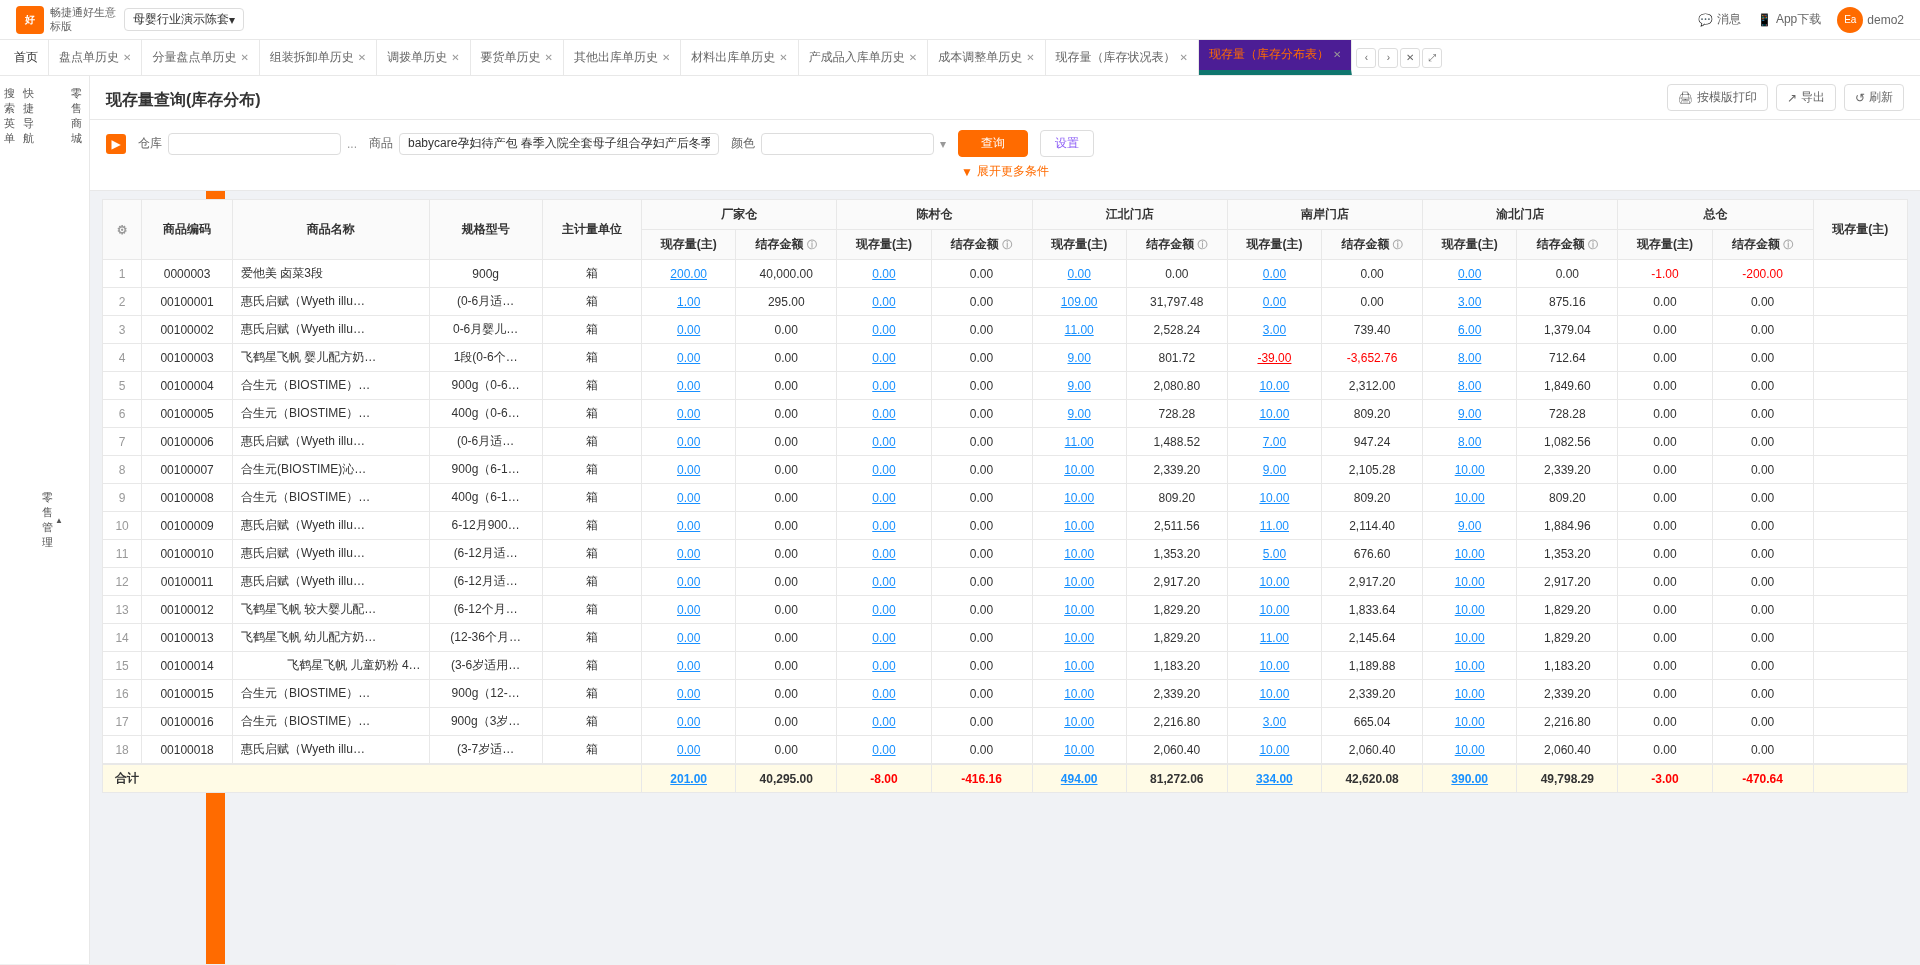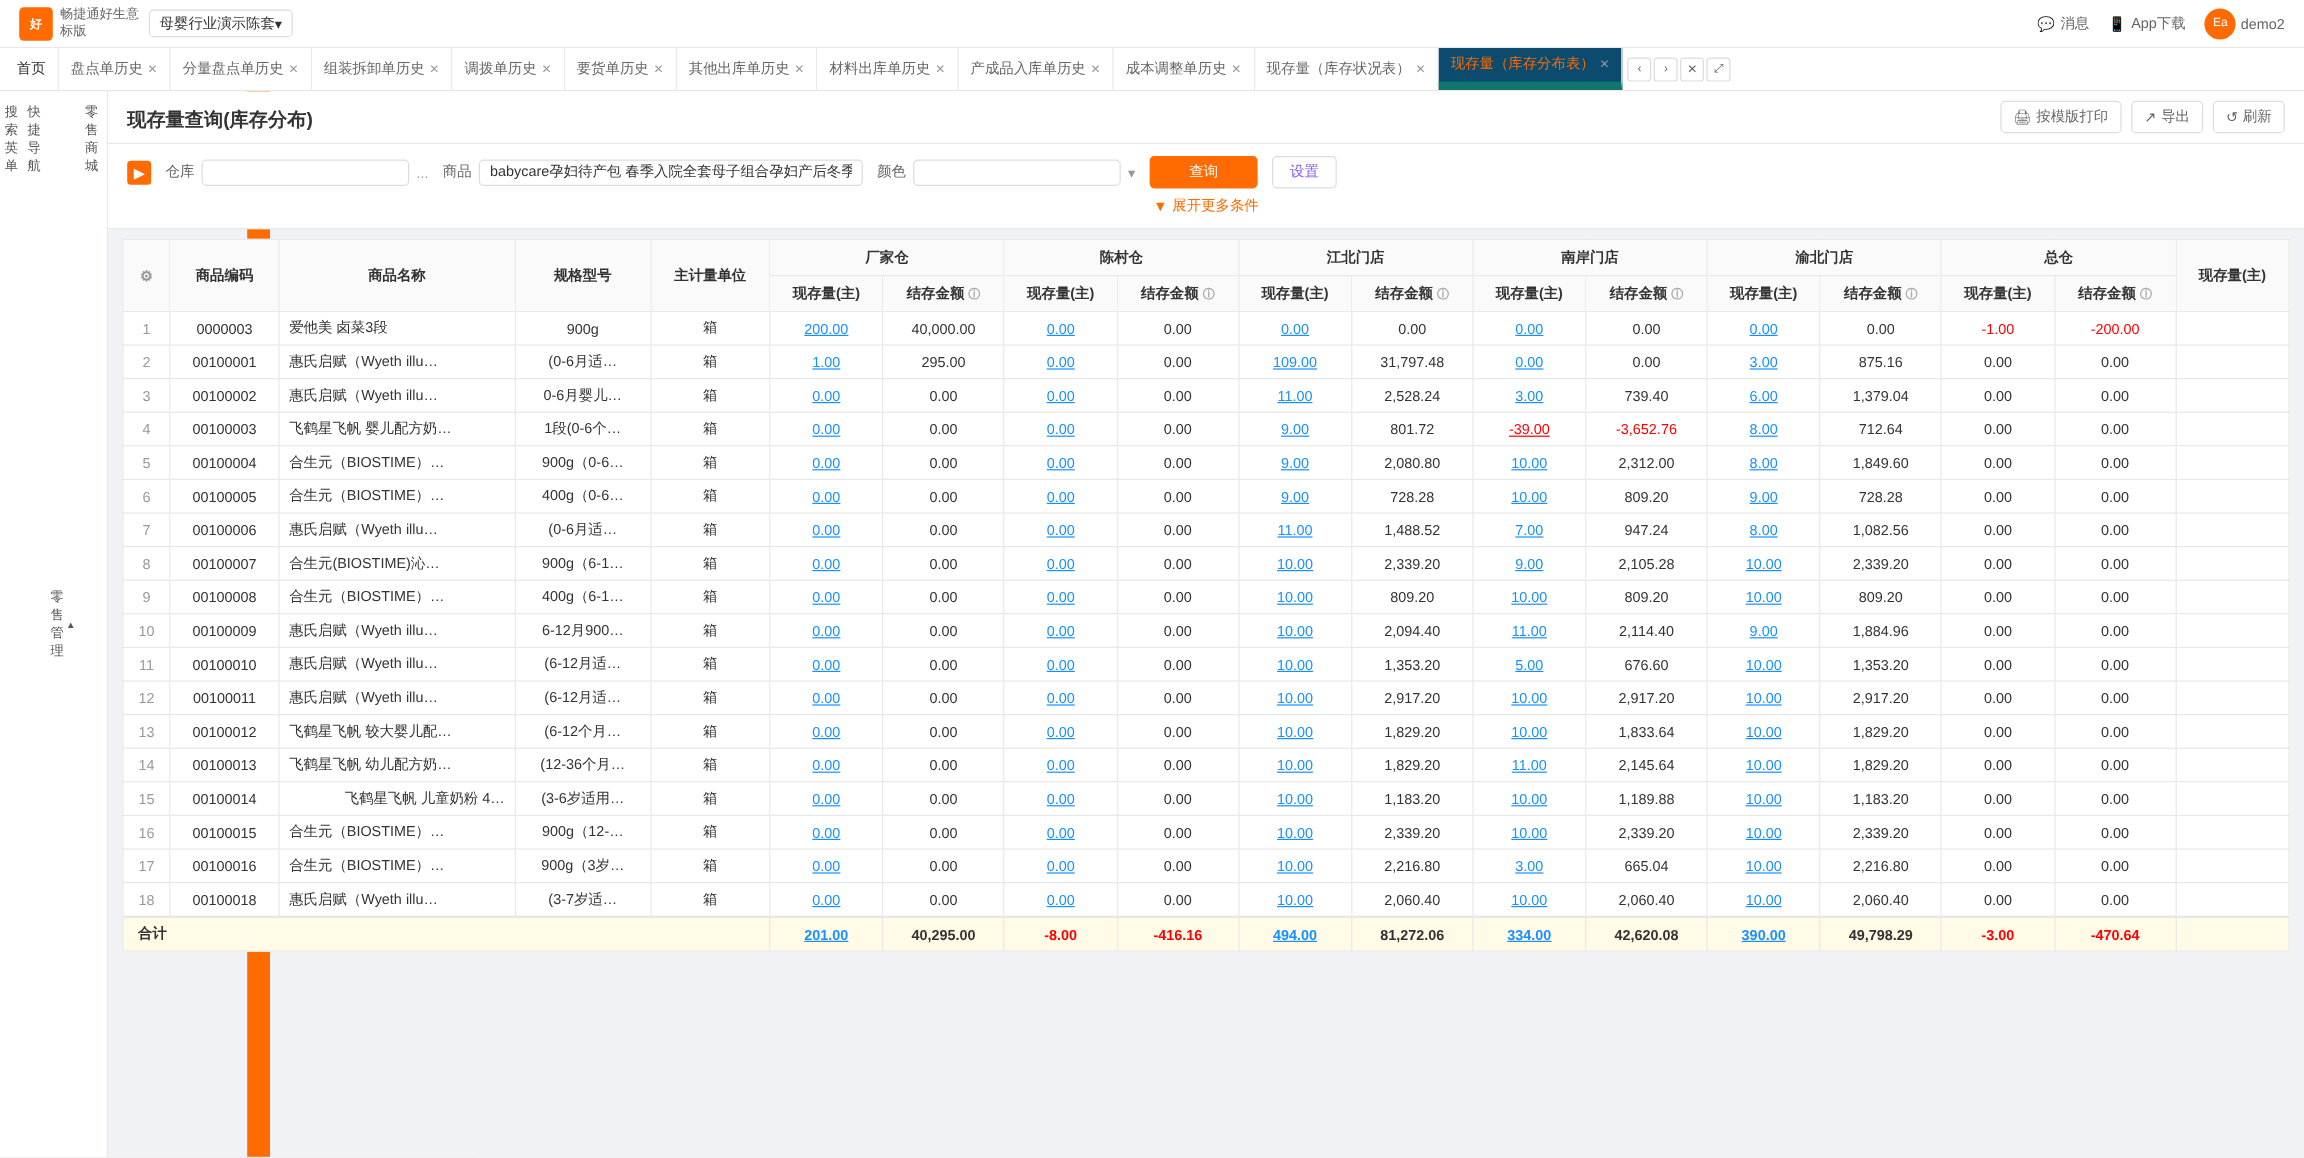--- a/index.html
+++ b/index.html
@@ -26,21 +26,21 @@
       border-bottom: 1px solid #e8e8e8; overflow: hidden; height: 36px;
       padding: 0 4px;
     }
     .nav-tab {
       display: inline-flex; align-items: center; gap: 4px;
       padding: 0 10px; height: 36px; cursor: pointer;
       border-right: 1px solid #e8e8e8; font-size: 12px;
       white-space: nowrap; color: #666; flex-shrink: 0;
     }
     .nav-tab:first-child { color: #333; font-weight: 500; }
-    .nav-tab.active { color: #ff6b00; border-bottom: 8px solid #0f766e; background: #0c4a6e; }
+    .nav-tab.active { color: #ff6b00; border-bottom: 6px solid #0f766e; background: #4c1d95; }
     .nav-tab .close-x { color: #999; font-size: 10px; cursor: pointer; }
     .nav-arrows { display: flex; align-items: center; gap: 2px; padding: 0 4px; }
     .nav-arrow { width: 20px; height: 20px; border: 1px solid #ddd; border-radius: 3px; display: flex; align-items: center; justify-content: center; cursor: pointer; font-size: 10px; color: #666; }
 
     
     .main-layout { display: flex; height: calc(965px - 76px); }
 
     
     .sidebar { width: 90px; background: #fff; border-right: 1px solid #e8e8e8; display: flex; flex-direction: row; flex-shrink: 0; }
     .sidebar-item { padding: 10px 4px; text-align: center; cursor: pointer; font-size: 11px; color: #555; border-bottom: 1px solid #f0f0f0; }
@@ -52,21 +52,21 @@
     .content-area { flex: 1; display: flex; flex-direction: column; overflow: hidden; padding: 0; }
 
     
     .page-header {
       display: flex; align-items: flex-end; justify-content: space-between;
       padding: 8px 16px; background: #fff; border-bottom: 1px solid #e8e8e8;
     }
     .page-title { font-size: 16px; font-weight: 600; color: #333; }
     .page-actions { display: flex; align-items: center; gap: 8px; }
     .btn-action { display: flex; align-items: center; gap: 4px; padding: 4px 10px; border: 1px solid #ddd; border-radius: 4px; cursor: pointer; font-size: 12px; color: #666; background: #fff; }
-    .btn-primary { background: #ff6b00; color: #fff; border: 1px solid #ff6b00; padding: 4px 32px; border-radius: 4px; cursor: pointer; font-size: 12px; }
+    .btn-primary { background: #ff6b00; color: #fff; border: 1px solid #ff6b00; padding: 4px 22px; border-radius: 4px; cursor: pointer; font-size: 12px; }
     .btn-default { background: #fff; color: #8b5cf6; border: 1px solid #ddd; padding: 4px 14px; border-radius: 4px; cursor: pointer; font-size: 12px; }
 
     
     .filter-area { background: #fff; padding: 10px 16px; border-bottom: 1px solid #e8e8e8; }
     .filter-row { display: flex; align-items: center; gap: 12px; flex-wrap: wrap; }
     .filter-item { display: flex; align-items: center; gap: 6px; font-size: 12px; }
     .filter-label { color: #666; white-space: nowrap; }
     .filter-input { border: 1px solid #ddd; border-radius: 4px; padding: 3px 8px; font-size: 12px; color: #333; background: #fff; min-width: 60px; }
     .filter-input-wide { min-width: 320px; max-width: 400px; }
     .filter-input-medium { min-width: 150px; }
@@ -442,21 +442,21 @@
     <td class="idx">10</td>
     <td>00100009</td>
     <td style="text-align:left;">惠氏启赋（Wyeth illu…</td>
     <td>6-12月900…</td>
     <td>箱</td>
     <td class="num-link">0.00</td>
     <td>0.00</td>
     <td class="num-link">0.00</td>
     <td>0.00</td>
     <td class="num-link">10.00</td>
-    <td>2,094.40</td>
+    <td>2,511.56</td>
     <td class="num-link">11.00</td>
     <td class="">2,114.40</td>
     <td class="num-link">9.00</td>
     <td>1,884.96</td>
     <td class="">0.00</td>
     <td class="">0.00</td>
     <td></td>
   </tr>
             <tr>
     <td class="idx">11</td>

